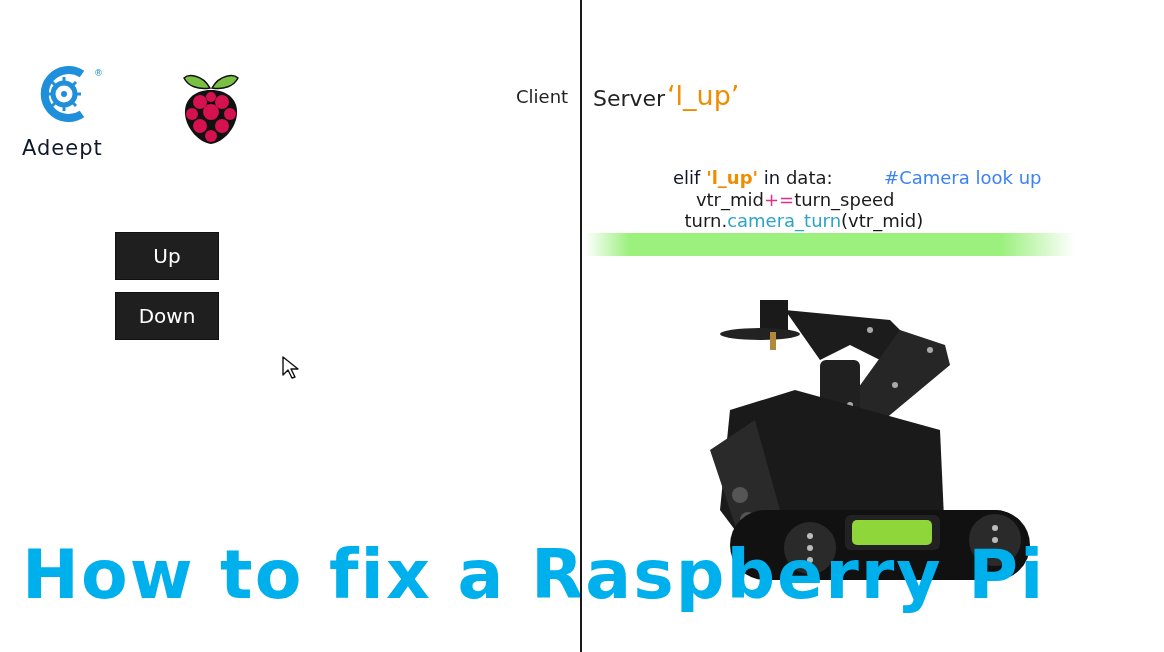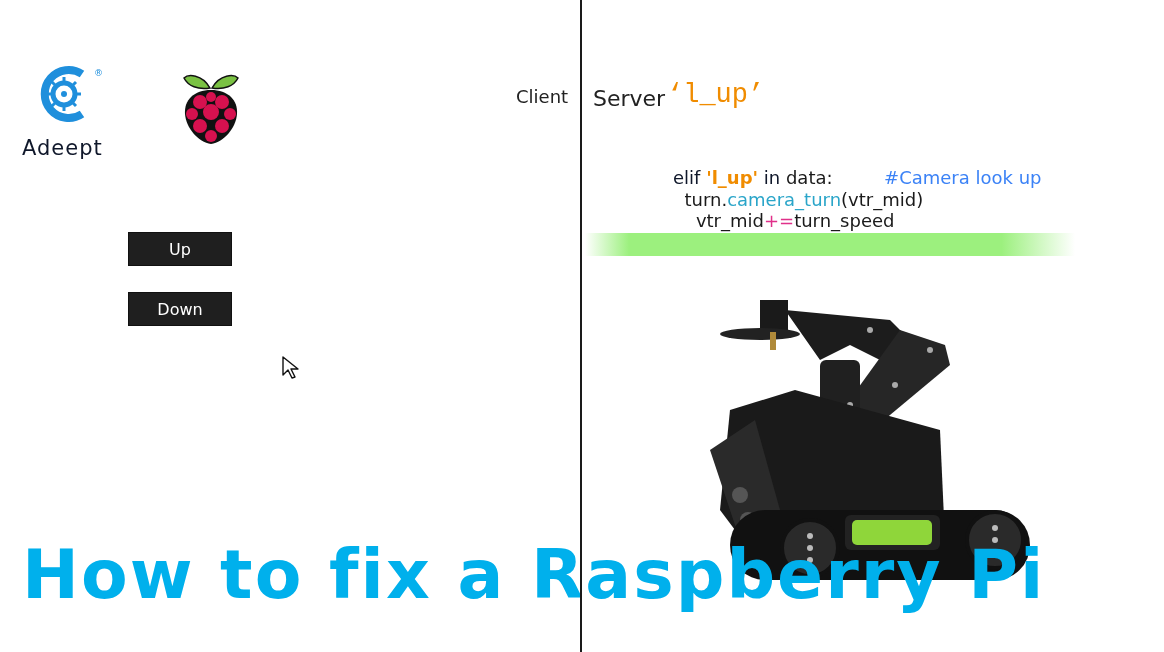--- a/index.html
+++ b/index.html
@@ -14,39 +14,38 @@
     .logo-adeept { left: 22px; top: 64px; width: 104px; height: 90px; }
     .logo-adeept-text {
       position: absolute; left: 0; top: 62px; width: 104px; 
       color: #0f172a; font-size: 21px; letter-spacing: 1px;
       font-family: "DejaVu Sans", sans-serif;
       margin-top: 10px;
     }
     .logo-rpi { left: 180px; top: 70px; width: 62px; height: 76px; }
 
     .ctrl-btn {
-      left: 115px; width: 104px; height: 34px;
+      left: 115px; width: 104px; height: 48px;
       background: #1f1f1f; color: #fff; border: 1px solid #111;
       box-sizing: border-box;
-      font-family: "DejaVu Sans", sans-serif; font-size: 16px;
+      font-family: "DejaVu Sans", sans-serif; font-size: 20px;
       display: flex; align-items: center; justify-content: center;
       cursor: pointer;
-      margin-left: 13px;
     }
     .btn-up { top: 232px; }
     .btn-down { top: 292px; }
 
     .cursor { left: 281px; top: 355px; width: 20px; height: 26px; }
 
     
     .divider { left: 580px; top: 0; width: 2px; height: 652px; background: #1a1a1a; z-index: 3; }
 
     .label-client { left: 516px; top: 86px; font-size: 18px; color: #222; }
     .label-server { left: 593px; top: 86px; font-size: 22px; color: #222; }
-    .label-cmd { left: 667px; top: 80px; font-size: 27px; color: #f08c00; font-family: Liberation Mono, monospace; }
+    .label-cmd { left: 667px; top: 80px; font-size: 27px; color: #f08c00; }
 
     
     .code { left: 673px; top: 167px; font-size: 18px; line-height: 21.5px; color: #1a1a1a; z-index: 2; }
     .code .line { white-space: pre; height: 21.5px; }
     .kw { color: #0f172a; }
     .str { color: #f08c00; font-weight: bold; }
     .cmt { color: #3b82f6; }
     .op { color: #e0308a; }
     .fn { color: #2aa5c9; }
     .hl-bar {
@@ -120,22 +119,22 @@
 
 <div class="abs label-client">Client</div>
 <div class="abs divider"></div>
 <div class="abs label-server">Server</div>
 <div class="abs label-cmd">‘l_up’</div>
 
 <div class="abs hl-bar"></div>
 
 <div class="abs code">
   <div class="line"><span class="kw">elif</span> <span class="str">'l_up'</span> <span class="kw">in</span> <span>data:</span>         <span class="cmt">#Camera look up</span></div>
+  <div class="line">    <span>vtr_mid</span><span class="op">+=</span><span>turn_speed</span></div>
   <div class="line">  <span>turn.</span><span class="fn">camera_turn</span><span>(vtr_mid)</span></div>
-  <div class="line">    <span>vtr_mid</span><span class="op">+=</span><span>turn_speed</span></div>
 </div>
 
 <div class="abs robot">
   <svg width="340" height="300" viewBox="0 0 340 300">
 
     <rect x="60" y="10" width="28" height="30" fill="#1a1a1a"></rect>
     <ellipse cx="60" cy="44" rx="40" ry="6" fill="#222"></ellipse>
     <rect x="70" y="42" width="6" height="18" fill="#b08a3a"></rect>
 
     <path d="M85 20 L190 30 L220 60 L200 80 L150 55 L120 70 Z" fill="#1c1c1c"></path>

